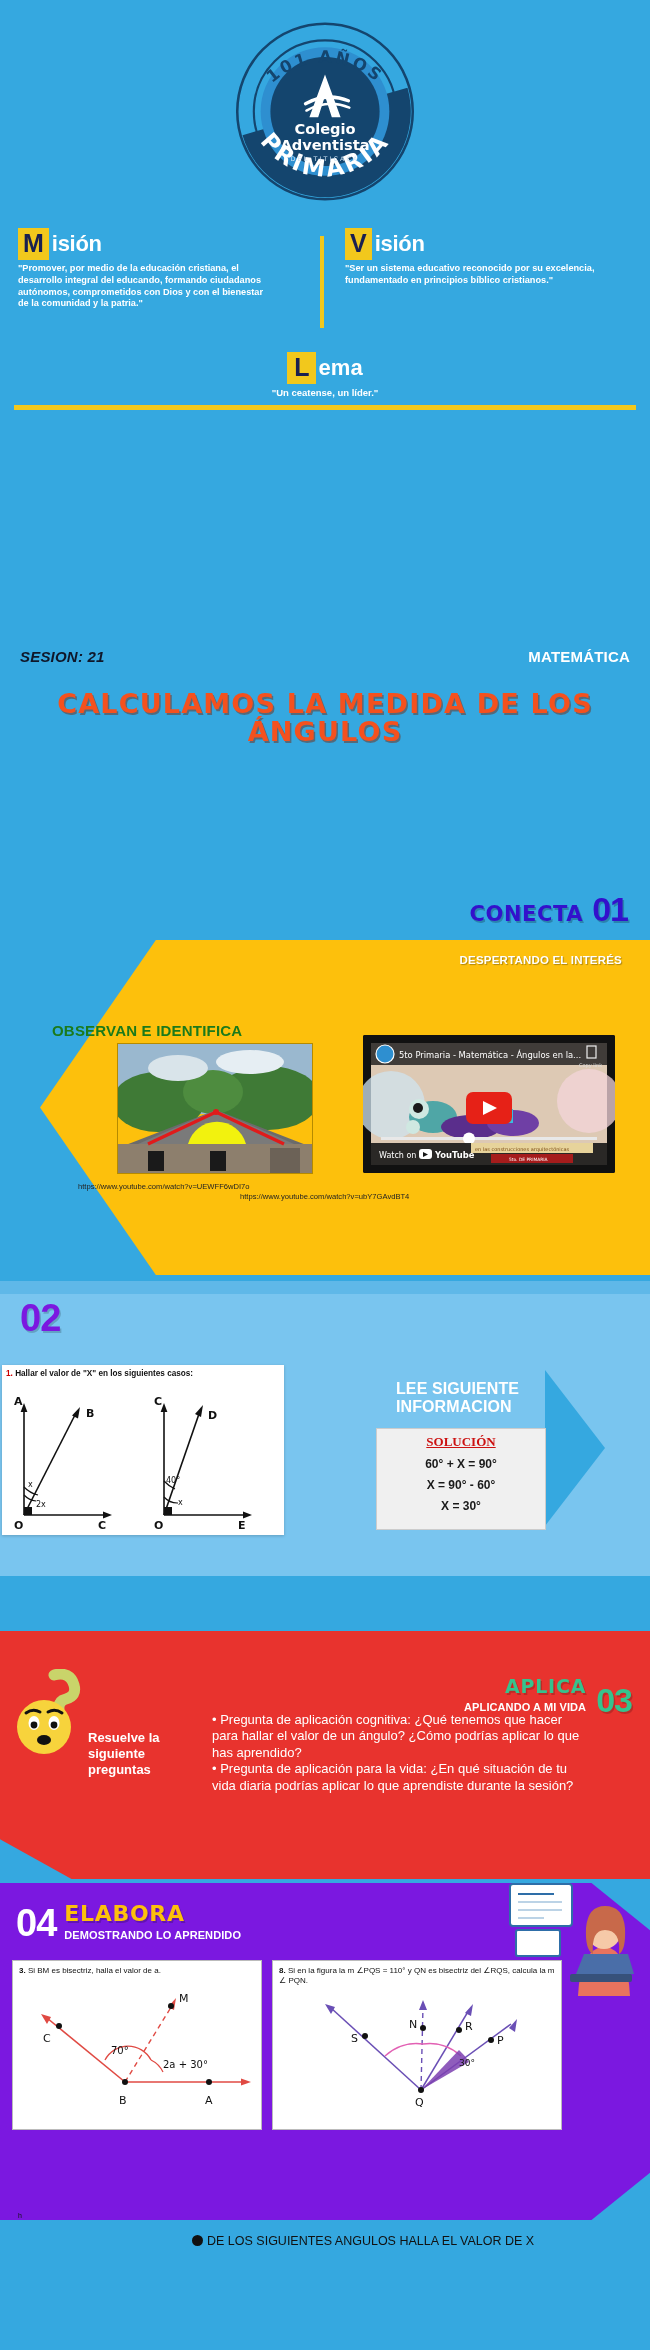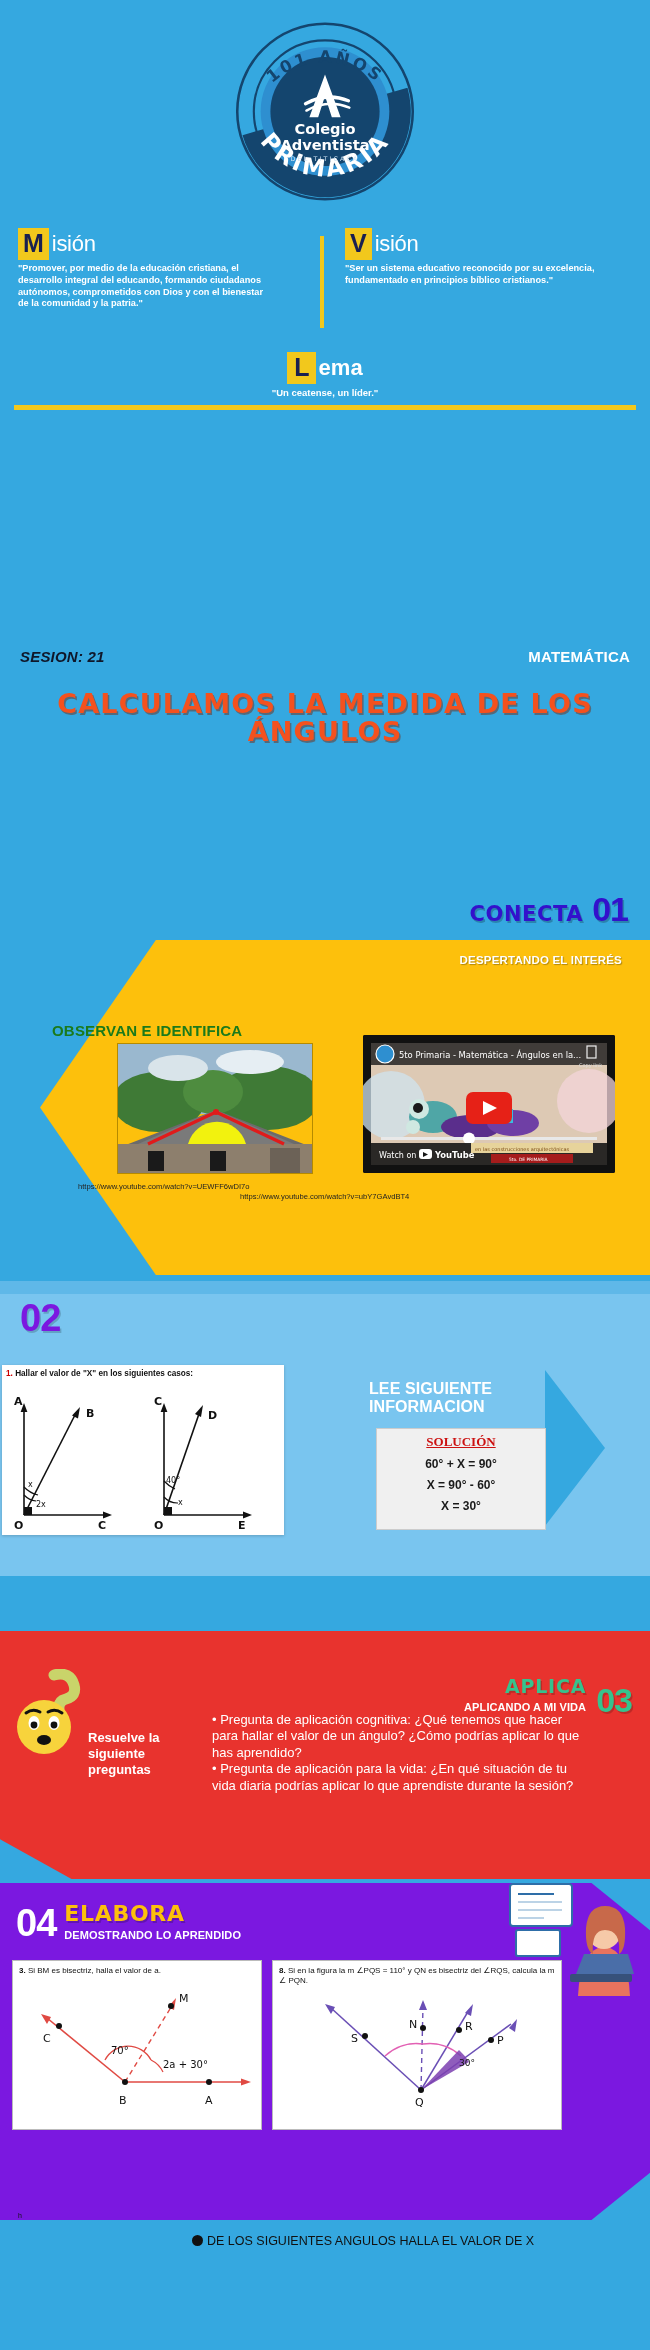--- a/index.html
+++ b/index.html
@@ -19,21 +19,21 @@
   
   .mv{position:absolute;left:0;top:228px;width:650px;height:120px;}
   .mv-col{position:absolute;top:0;}
   .mv-left{left:18px;width:250px;}
   .mv-right{left:345px;width:250px;}
   .mv-head{display:flex;align-items:center;margin-bottom:3px;}
   .mv-badge{
     background:#f2c81c;color:#1a2050;font-weight:bold;font-size:25px;line-height:1;
     padding:3px 5px 4px 5px;font-family:"Liberation Sans",sans-serif;
   }
-  .mv-rest{color:#fff;font-size:22px;font-weight:normal;margin-left:3px;letter-spacing:-0.3px;}
+  .mv-rest{color:#fff;font-size:22px;font-weight:bold;margin-left:3px;letter-spacing:-0.3px;}
   .mv-body{color:#ffffff;font-size:9.2px;line-height:1.28;font-weight:bold;}
   .mv-divider{position:absolute;left:320px;top:8px;width:4px;height:92px;background:#f2c81c;}
 
   .lema{position:absolute;left:0;top:352px;width:650px;text-align:center;}
   .lema-head{display:inline-flex;align-items:center;}
   .lema-badge{background:#f2c81c;color:#1a2050;font-weight:bold;font-size:25px;line-height:1;padding:3px 6px 4px 7px;}
   .lema-rest{color:#fff;font-size:22px;font-weight:bold;margin-left:3px;}
   .lema-body{color:#fff;font-size:9.5px;font-weight:bold;margin-top:3px;}
   .gold-rule{position:absolute;left:14px;top:405px;width:622px;height:5px;background:#f2c81c;}
 
@@ -80,21 +80,21 @@
   .explora-word{font-size:24px;font-weight:bold;color:#7b18e0;letter-spacing:.7px;line-height:1;
     font-family:"DejaVu Sans",sans-serif;text-shadow:1.5px 1.5px 0 rgba(0,0,0,.18);}
   .explora-sub{font-size:11px;font-weight:bold;color:#fff;letter-spacing:.1px;margin-top:2px;
     text-shadow:1px 1px 1px rgba(0,0,0,.25);}
 
   .explora-white{position:absolute;left:2px;top:1365px;width:282px;height:170px;background:#fff;
     box-shadow:0 1px 3px rgba(0,0,0,.2);}
   .explora-prompt{position:absolute;left:6px;top:1369px;width:275px;font-size:8.2px;color:#111;font-weight:bold;}
   .explora-prompt .n{color:#c00;}
 
-  .lee-info{position:absolute;left:369px;top:1380px;width:180px;color:#fff;font-size:16px;
+  .lee-info{position:absolute;left:396px;top:1380px;width:180px;color:#fff;font-size:16px;
     font-weight:bold;line-height:1.12;letter-spacing:.1px;}
   .sol-card{position:absolute;left:376px;top:1428px;width:170px;height:102px;background:#f0f0f0;
     border:1px solid #ccc;}
   .sol-title{text-align:center;color:#cc1111;font-weight:bold;font-size:13px;margin-top:5px;
     text-decoration:underline;font-family:"Liberation Serif",serif;}
   .sol-line{text-align:center;font-size:12px;color:#1a1a1a;margin-top:7px;font-weight:bold;}
   .lee-arrow{position:absolute;left:545px;top:1370px;width:0;height:0;
     border-top:78px solid transparent;border-bottom:78px solid transparent;border-left:60px solid #35a8e0;}
 
   .diagram-white{position:absolute;left:2px;top:1383px;width:280px;height:152px;}

